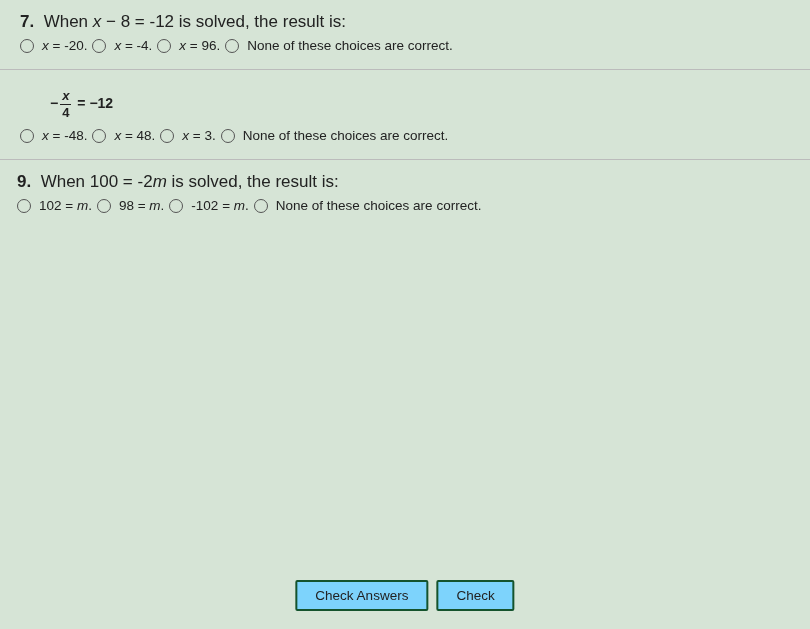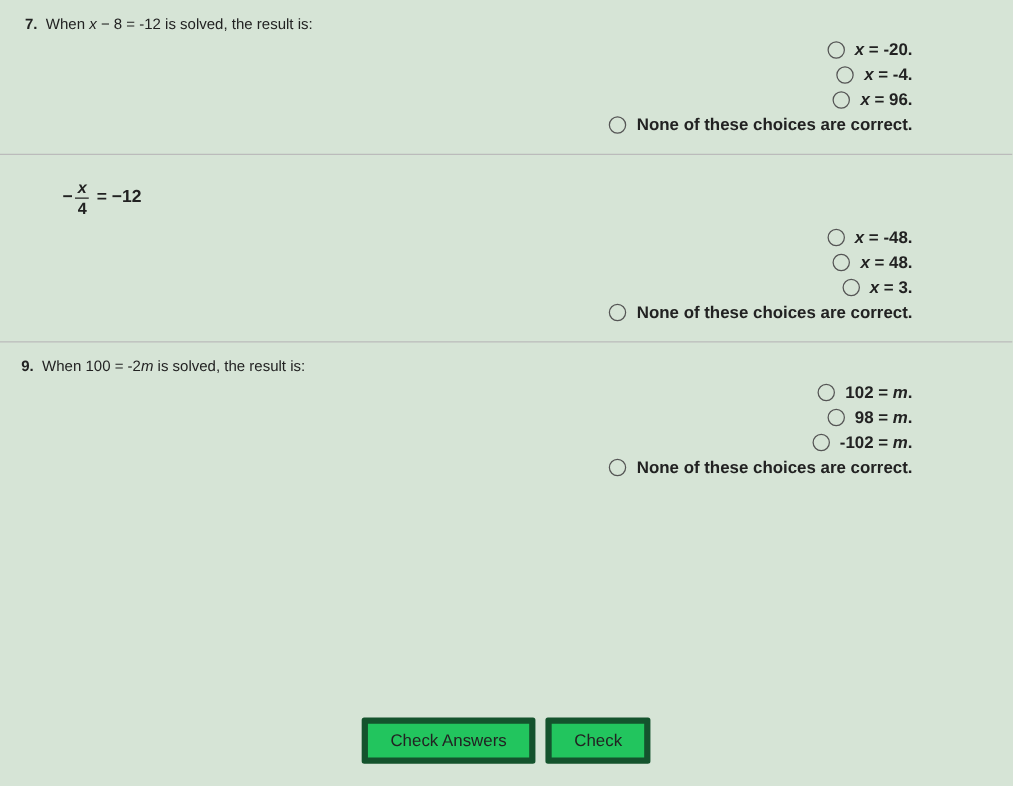--- a/index.html
+++ b/index.html
@@ -24,21 +24,21 @@
       background-color: #d6e4d6;
       position: relative;
     }
 
     .question-block {
       padding: 12px 20px 8px 20px;
       border-bottom: 1px solid #bbb;
     }
 
     .question-title {
-      font-size: 12px;
+      font-size: 17px;
       font-weight: normal;
       margin-bottom: 6px;
     }
 
     .question-title strong {
       font-weight: bold;
     }
 
     .equation-display {
       font-size: 14px;
@@ -62,27 +62,26 @@
       line-height: 1.2;
     }
 
     .fraction .denominator {
       padding: 0 2px;
       line-height: 1.2;
     }
 
     .choices-container {
       display: flex;
-      flex-direction: column;
+      flex-direction: row;
       align-items: flex-end;
       padding-right: 60px;
       gap: 5px;
       margin-top: 4px;
       margin-bottom: 8px;
-      font-weight: bold;
     }
 
     .choice-item {
       display: flex;
       align-items: center;
       gap: 8px;
       font-size: 13.5px;
     }
 
     .radio-circle {
@@ -108,22 +107,22 @@
       bottom: 18px;
       left: 50%;
       transform: translateX(-50%);
       display: flex;
       gap: 8px;
     }
 
     .btn {
       padding: 6px 18px;
       font-size: 13.5px;
-      background: #22c55e;
-      border: 5px solid #14532d;
+      background: #7dd3fc;
+      border: 2px solid #14532d;
       cursor: pointer;
       border-radius: 2px;
       color: #222;
     }
 
     .q8-equation {
       margin-left: 30px;
       margin-bottom: 8px;
     }
 

